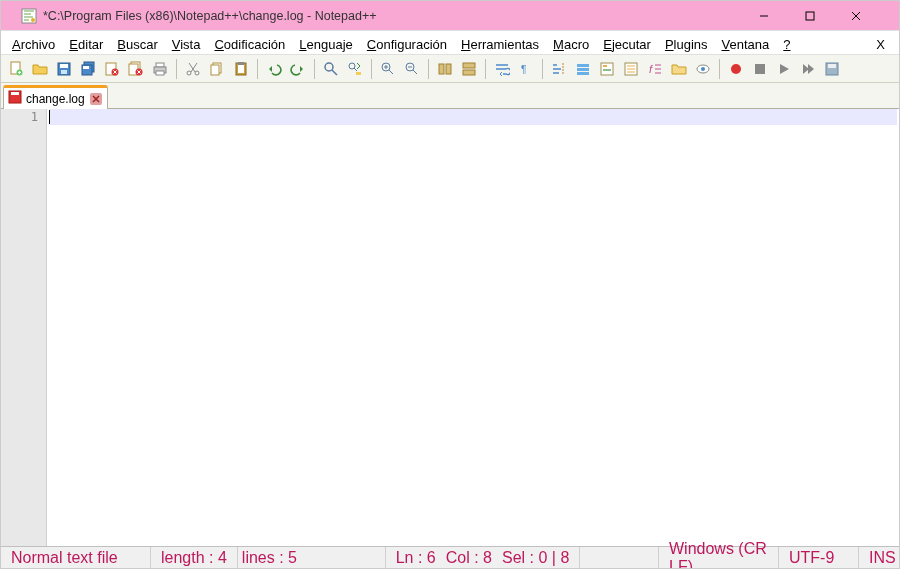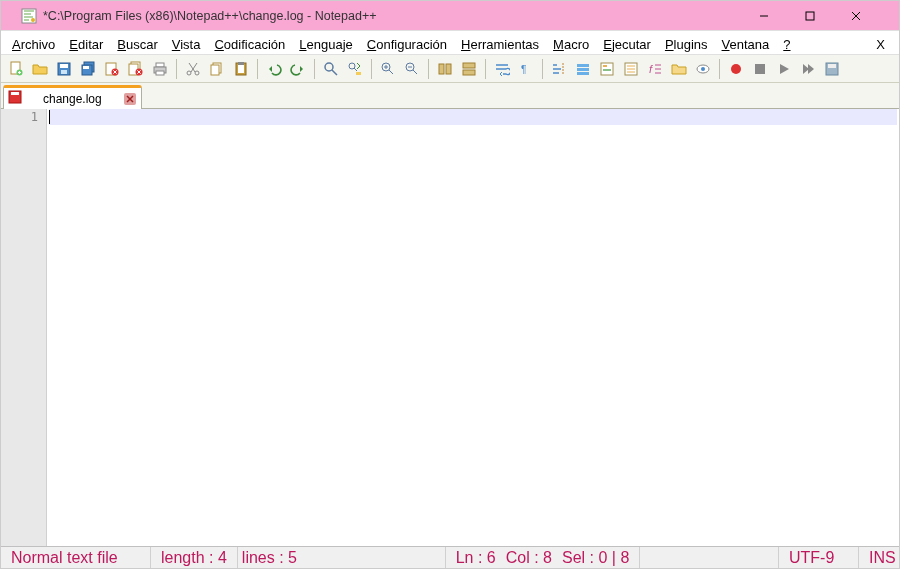--- a/index.html
+++ b/index.html
@@ -10,21 +10,21 @@
 .win-btns { display: flex; align-items: center; gap: 0; }
 .win-btn { width: 46px; height: 30px; display: flex; align-items: center; justify-content: center; cursor: pointer; }
 .menubar { display: flex; align-items: flex-end; height: 24px; padding: 0 4px; background: #fff; font-size: 13px; border-bottom: 1px solid #e0e0e0; }
 .menu-item { padding: 2px 7px; cursor: pointer; }
 .menu-item u { text-decoration: underline; }
 .menubar .mxr { margin-left: auto; font-weight: 400; padding: 2px 10px; }
 .toolbar { display: flex; align-items: center; height: 28px; gap: 2px; padding: 2px 4px; background: #f5f5f0; border-bottom: 1px solid #d0d0c0; }
 .tb-sep { width: 1px; height: 20px; background: #c0c0b0; margin: 0 3px; }
 .tb-btn { width: 22px; height: 22px; display: flex; align-items: center; justify-content: center; cursor: pointer; border: 1px solid transparent; }
 .tabbar { display: flex; align-items: flex-end; height: 26px; background: #f5f5f0; border-bottom: 1px solid #b0b0a0; padding-top: 2px; }
-.tab { display: flex; align-items: center; height: 24px; background: #fff; border: 1px solid #b0b0a0; border-bottom: none; border-radius: 3px 3px 0 0; padding: 0 4px; margin-left: 2px; gap: 21px; cursor: pointer; position: relative; top: 1px; border-top: 3px solid #f4a020; }
+.tab { display: flex; align-items: center; height: 24px; background: #fff; border: 1px solid #b0b0a0; border-bottom: none; border-radius: 3px 3px 0 0; padding: 0 4px; margin-left: 2px; gap: 4px; cursor: pointer; position: relative; top: 1px; border-top: 3px solid #f4a020; }
 .tab-label { font-size: 12px; }
 .tab-close { width: 14px; height: 14px; display:flex; align-items:center; justify-content:center; }
 .editor-area { flex: 1; display: flex; background: #fff; overflow: hidden; }
 .gutter { width: 46px; background: #e8e8e8; color: #888; text-align: right; padding-right: 8px; font-family: Consolas, monospace; font-size: 12px; border-right: 1px solid #d0d0d0; }
 .gutter-line { height: 16px; line-height: 16px; }
 .text-area { flex: 1; font-family: Consolas, monospace; font-size: 12px; padding: 0 2px; outline: none; }
 .text-line { height: 16px; line-height: 16px; background: #e8e8ff; }
 .caret-vis { border-left: 1px solid #000; height: 14px; display:inline-block; vertical-align: top; margin-top:1px; }
 .statusbar { display: flex; align-items: center; height: 22px; background: #f0f0f0; border-top: 1px solid #c0c0c0; font-size: 16px; color: #be185d; }
 .status-cell { padding: 0 10px; border-right: 1px solid #d0d0d0; height: 100%; display: flex; align-items: center; }
@@ -317,15 +317,16 @@
 
 <div class="statusbar">
   <div class="status-cell" style="width:150px">Normal text file</div>
   <div class="status-cell">length : 4</div>
   <div class="status-cell" style="border-right:none;padding-left:4px">lines : 5</div>
   <div class="status-spacer"></div>
   <div class="status-cell noborder">Ln : 6</div>
   <div class="status-cell noborder" style="padding-left:0">Col : 8</div>
   <div class="status-cell" style="padding-left:0">Sel : 0 | 8</div>
   <div class="status-spacer"></div>
+  <div class="status-cell" style="width:120px">Windows (CR LF)</div>
   <div class="status-cell" style="width:80px">UTF-9</div>
   <div class="status-cell noborder" style="width:40px">INS</div>
 </div>
 
 </body></html>

